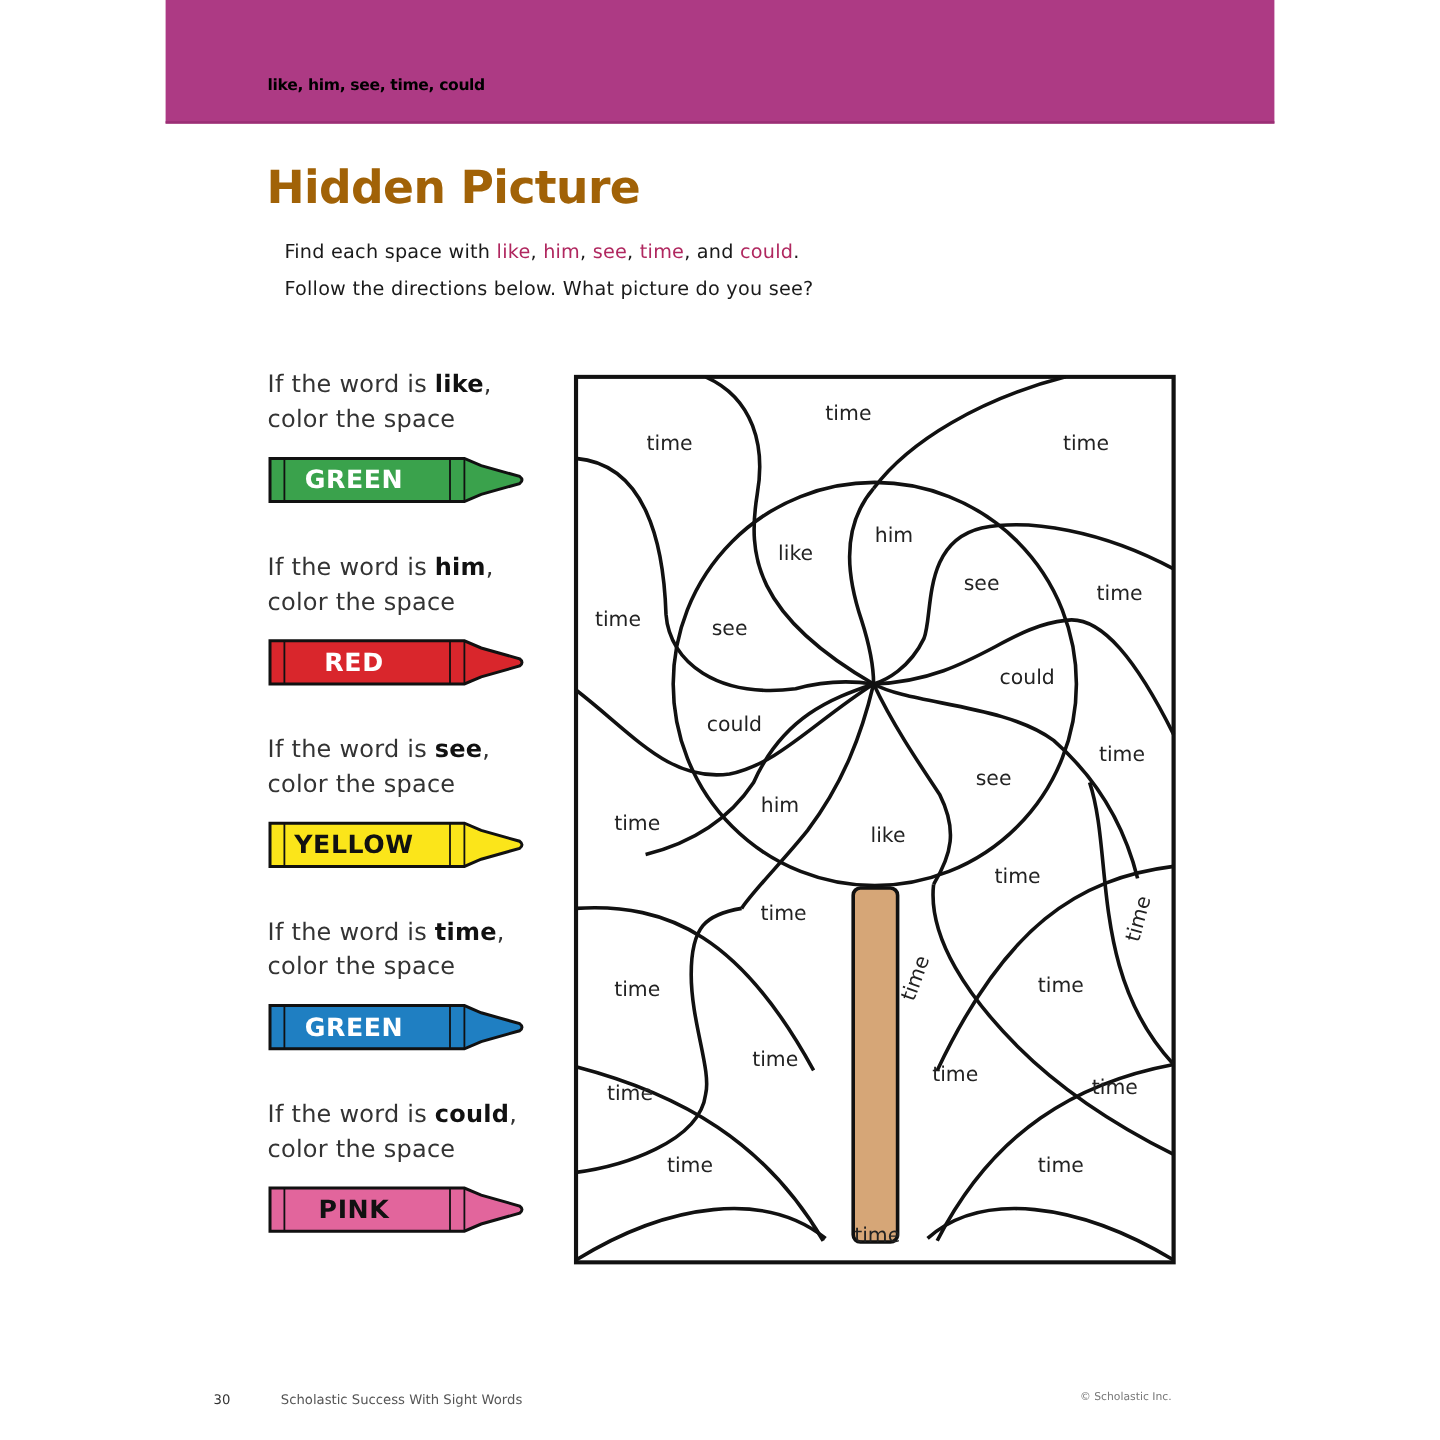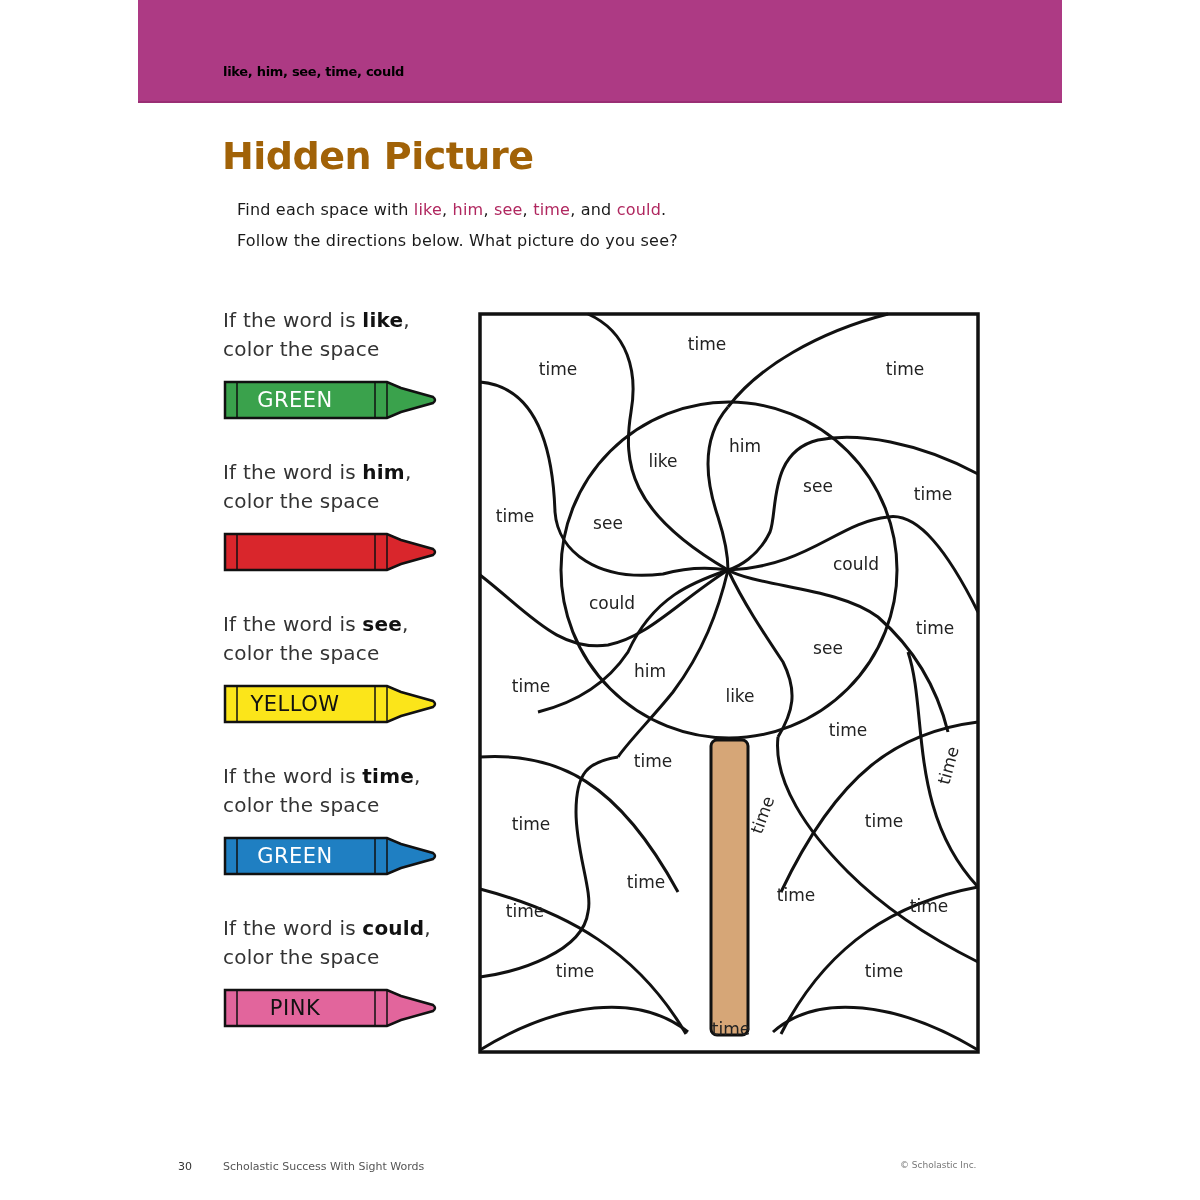--- a/index.html
+++ b/index.html
@@ -9,25 +9,25 @@
   .banner-text { position: absolute; left: 85px; top: 64px; color: #000000; font-size: 13px; font-weight: bold; letter-spacing: -0.3px; }
   .title { position: absolute; left: 84px; top: 134px; color: #a16207; font-size: 38px; font-weight: bold; letter-spacing: -0.5px; }
   .instructions { position: absolute; left: 99px; top: 194px; font-size: 16px; color: #1a1a1a; line-height: 31px; letter-spacing: 0.2px; }
   .hl { color: #b0275f; }
   .legend { position: absolute; left: 85px; top: 306px; width: 240px; }
   .legend-item { height: 152px; position: relative; }
   .legend-text { font-size: 20px; color: #333; line-height: 29px; letter-spacing: 0.2px; }
   .legend-text b { color: #111; }
   .crayon { position: absolute; left: 0; top: 74px; width: 215px; height: 40px; }
   .crayon svg { position: absolute; left: 0; top: 0; }
-  .crayon-label { position: absolute; left: 0; top: 0; width: 144px; height: 40px; line-height: 40px; text-align: center; font-weight: normal; font-size: 21px; letter-spacing: 0.5px; border-radius: 13px; }
+  .crayon-label { position: absolute; left: 0; top: 0; width: 144px; height: 40px; line-height: 40px; text-align: center; font-weight: bold; font-size: 21px; letter-spacing: 0.5px; border-radius: 13px; }
   .picture { position: absolute; left: 340px; top: 312px; width: 502px; height: 742px; }
   .footer { position: absolute; top: 1160px; font-size: 11px; color: #555; }
   .footer-page { left: 40px; font-weight: normal; color: #333; }
-  .footer-book { left: 85px; }
+  .footer-book { left: 96px; }
   .footer-copy { left: 762px; font-size: 9px; color: #777; }
   .region-word { font-size: 17px; fill: #222; font-family: "DejaVu Sans", sans-serif; }
 </style>
 </head>
 <body>
 
 <div class="page">
 
   <div class="banner">
     <div class="banner-text">like, him, see, time, could</div>
@@ -57,20 +57,21 @@
       </div>
       <div class="legend-item">
         <div class="legend-text"><span>If the word is </span><b>him</b><span>,</span><br><span>color the space</span></div>
         <div class="crayon">
           <svg width="215" height="40" viewBox="0 0 215 40">
             <path d="M2 2 H164 L178 8 L210 17 Q214 20 210 23 L178 32 L164 38 H2 Z" fill="#d9262c" stroke="#111" stroke-width="2.5"></path>
             <line x1="14" y1="2" x2="14" y2="38" stroke="#111" stroke-width="1.5"></line>
             <line x1="152" y1="2" x2="152" y2="38" stroke="#111" stroke-width="1.5"></line>
             <line x1="164" y1="2" x2="164" y2="38" stroke="#111" stroke-width="1.5"></line>
           </svg>
+          <div class="crayon-label" style="color:#ffffff">RED</div>
         </div>
       </div>
       <div class="legend-item">
         <div class="legend-text"><span>If the word is </span><b>see</b><span>,</span><br><span>color the space</span></div>
         <div class="crayon">
           <svg width="215" height="40" viewBox="0 0 215 40">
             <path d="M2 2 H164 L178 8 L210 17 Q214 20 210 23 L178 32 L164 38 H2 Z" fill="#fbe51a" stroke="#111" stroke-width="2.5"></path>
             <line x1="14" y1="2" x2="14" y2="38" stroke="#111" stroke-width="1.5"></line>
             <line x1="152" y1="2" x2="152" y2="38" stroke="#111" stroke-width="1.5"></line>
             <line x1="164" y1="2" x2="164" y2="38" stroke="#111" stroke-width="1.5"></line>

